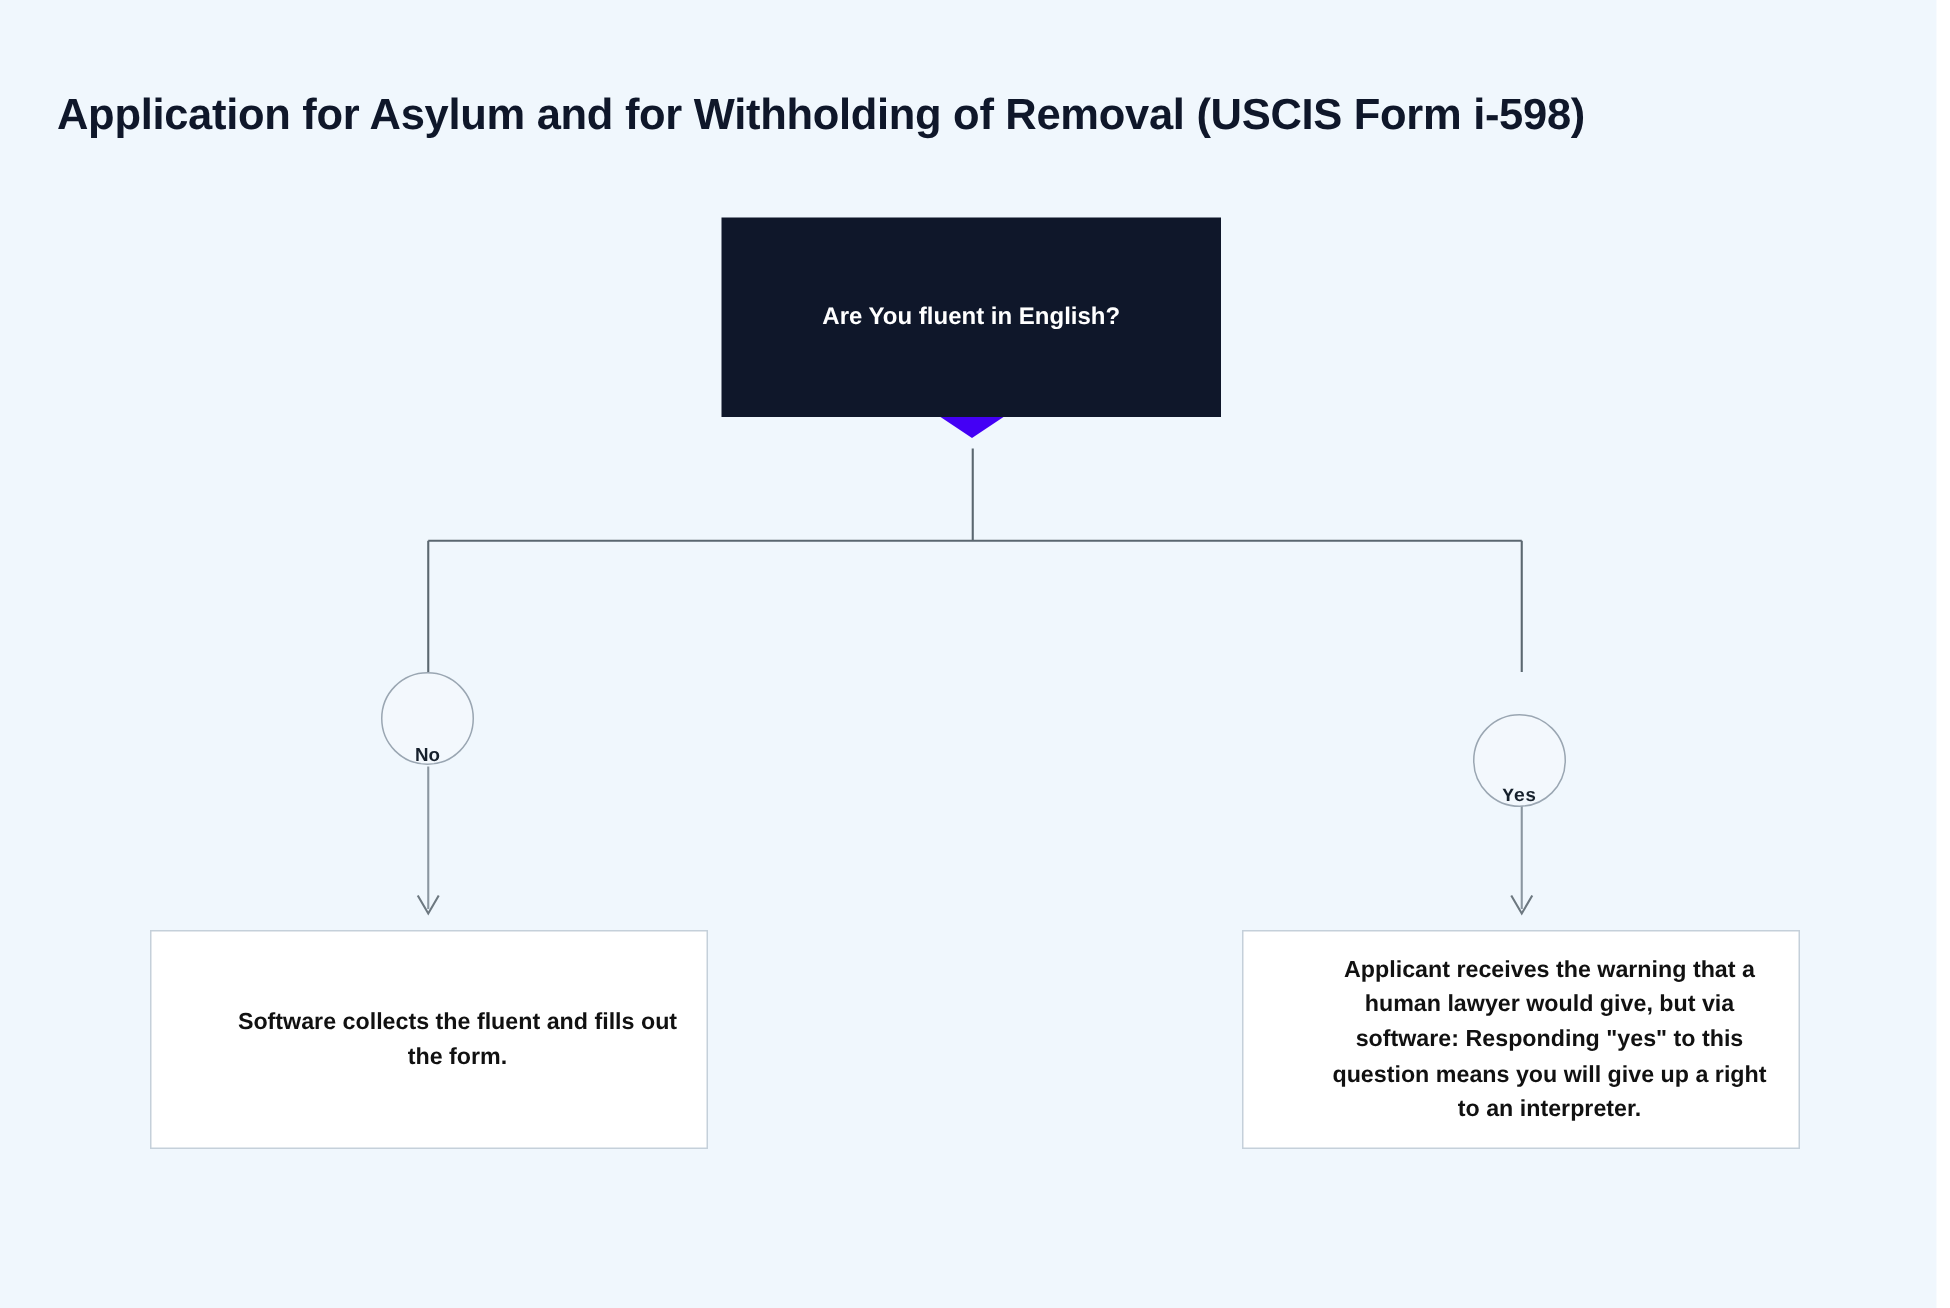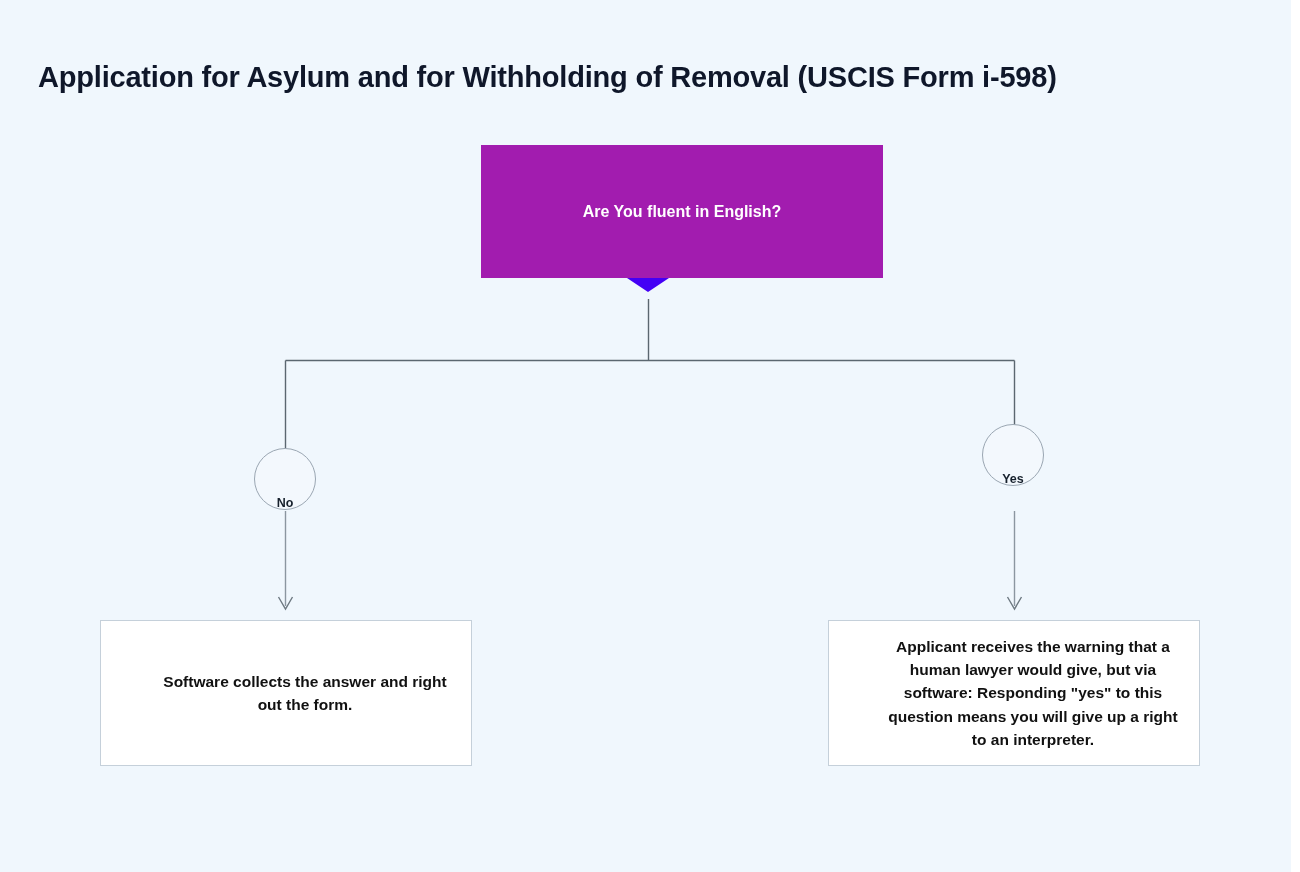--- a/index.html
+++ b/index.html
@@ -46,23 +46,23 @@
     top: 0;
     width: 1300px;
     height: 872px;
   }
 
   
   #decision-node {
     position: absolute;
     left: 481px;
     top: 145px;
-    width: 402px;
+    width: 333px;
     height: 133px;
-    background: #a21caf;
+    background: #0f172a;
     display: flex;
     align-items: center;
     justify-content: center;
   }
   #decision-node-label {
     color: #ffffff;
     font-size: 16px;
     font-weight: bold;
     text-align: center;
     padding: 0 14px;
@@ -92,21 +92,21 @@
     justify-content: center;
     box-sizing: border-box;
   }
   .branch-circle-label {
     font-size: 12.5px;
     font-weight: bold;
     color: #16202c;
     line-height: 1;
   }
   #branch-circle-no  { left: 254px; top: 448px; }
-  #branch-circle-yes { left: 982px; top: 424px; }
+  #branch-circle-yes { left: 982px; top: 476px; font-family: Liberation Mono, monospace; }
 
   
   .outcome-box {
     position: absolute;
     background: #ffffff;
     border: 1px solid #c5d0da;
     box-sizing: border-box;
     display: flex;
     align-items: center;
     justify-content: center;
@@ -154,21 +154,21 @@
 
   <div id="branch-circle-no" class="branch-circle">
     <span class="branch-circle-label">No</span>
   </div>
 
   <div id="branch-circle-yes" class="branch-circle">
     <span class="branch-circle-label">Yes</span>
   </div>
 
   <div id="outcome-box-left" class="outcome-box">
-    <span class="outcome-box-label">Software collects the answer and right out the form.</span>
+    <span class="outcome-box-label">Software collects the fluent and fills out the form.</span>
   </div>
 
   <div id="outcome-box-right" class="outcome-box">
     <span class="outcome-box-label">Applicant receives the warning that a human lawyer would give, but via software: Responding "yes" to this question means you will give up a right to an interpreter.</span>
   </div>
 
   <div id="right-gutter"></div>
 </div>
 
 </body></html>

